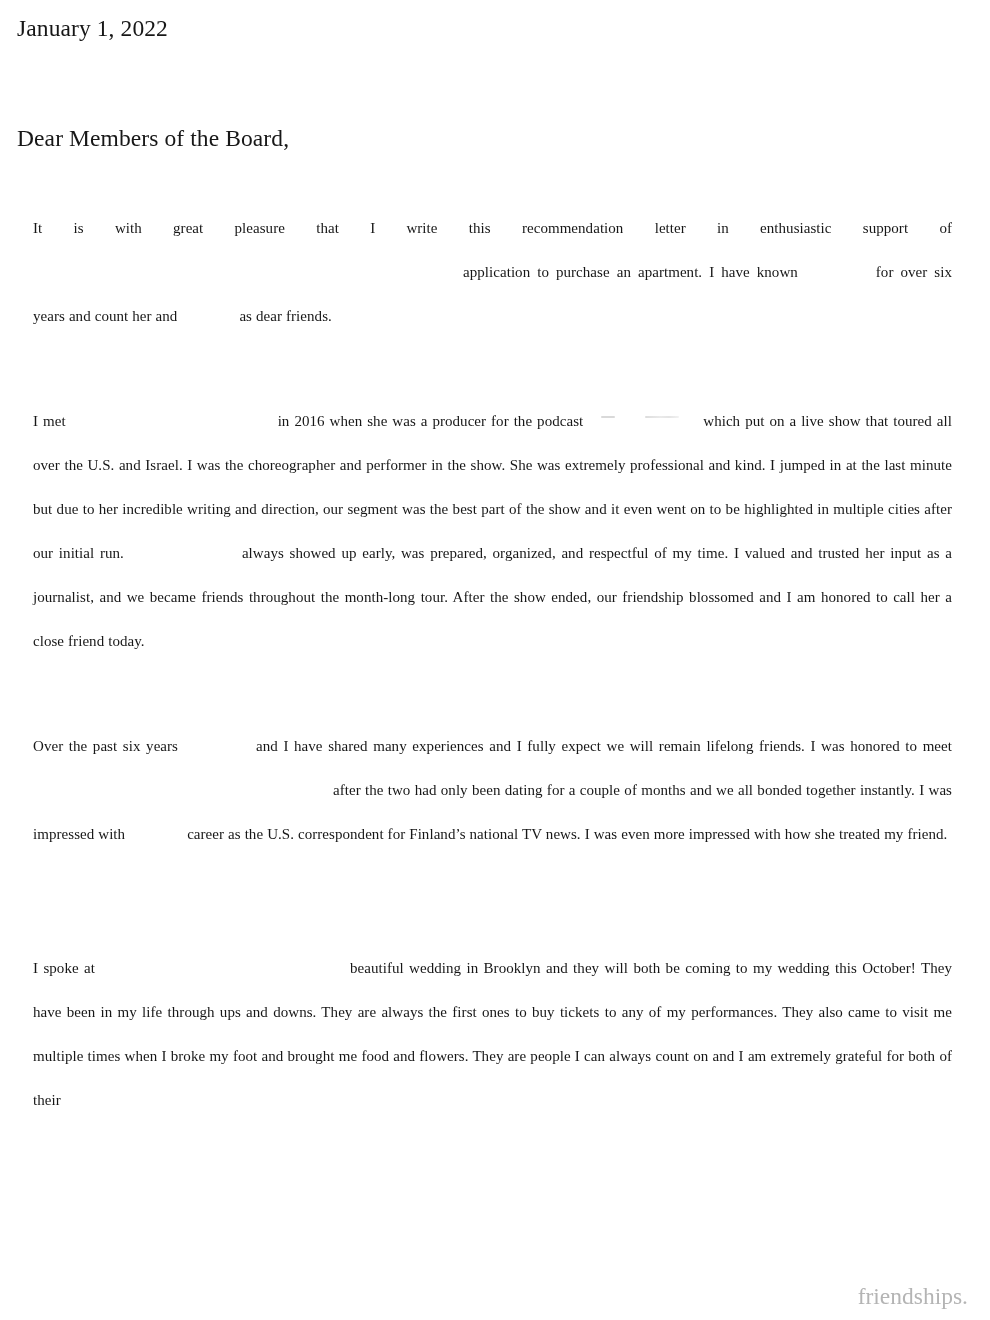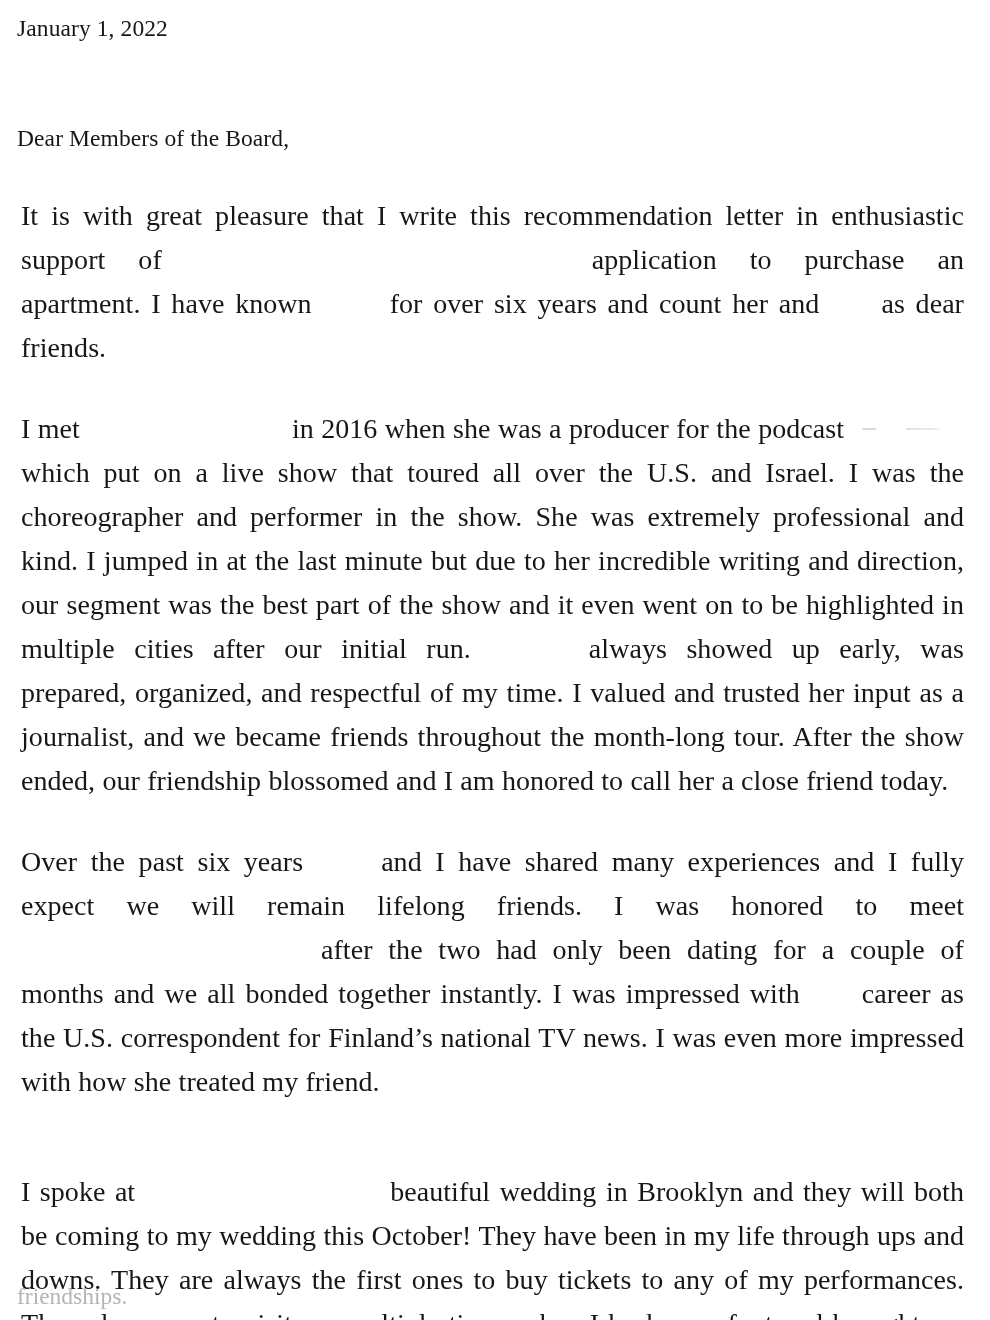--- a/index.html
+++ b/index.html
@@ -45,22 +45,22 @@
     line-height: 44px;
     letter-spacing: 0.1px;
     font-family: Liberation Serif, serif;
   }
 
   .spacer-sm { height: 30px; }
   .spacer-para { height: 29px; }
   .spacer-big { height: 58px; }
 
   p.body-para {
-    margin: 4px;
-    font-size: 28px;
+    margin: 16px;
+    font-size: 15px;
     line-height: 44px;
     text-align: justify;
     text-justify: inter-word;
     letter-spacing: 0.05px;
     word-spacing: 0.2px;
   }
 
   
   .redact {
     display: inline-block;
@@ -105,20 +105,21 @@
   }
 
   
   .clipped-wrap {
     position: absolute;
     left: 17px;
     top: 1282px;
     width: 951px;
     height: 38px;
     overflow: hidden;
+    text-align: right;
   }
   .clipped-line {
     font-size: 23.5px;
     line-height: 44px;
     color: #b4b4b4;
     margin: 0;
     position: relative;
     top: -8px;
   }
 </style>

